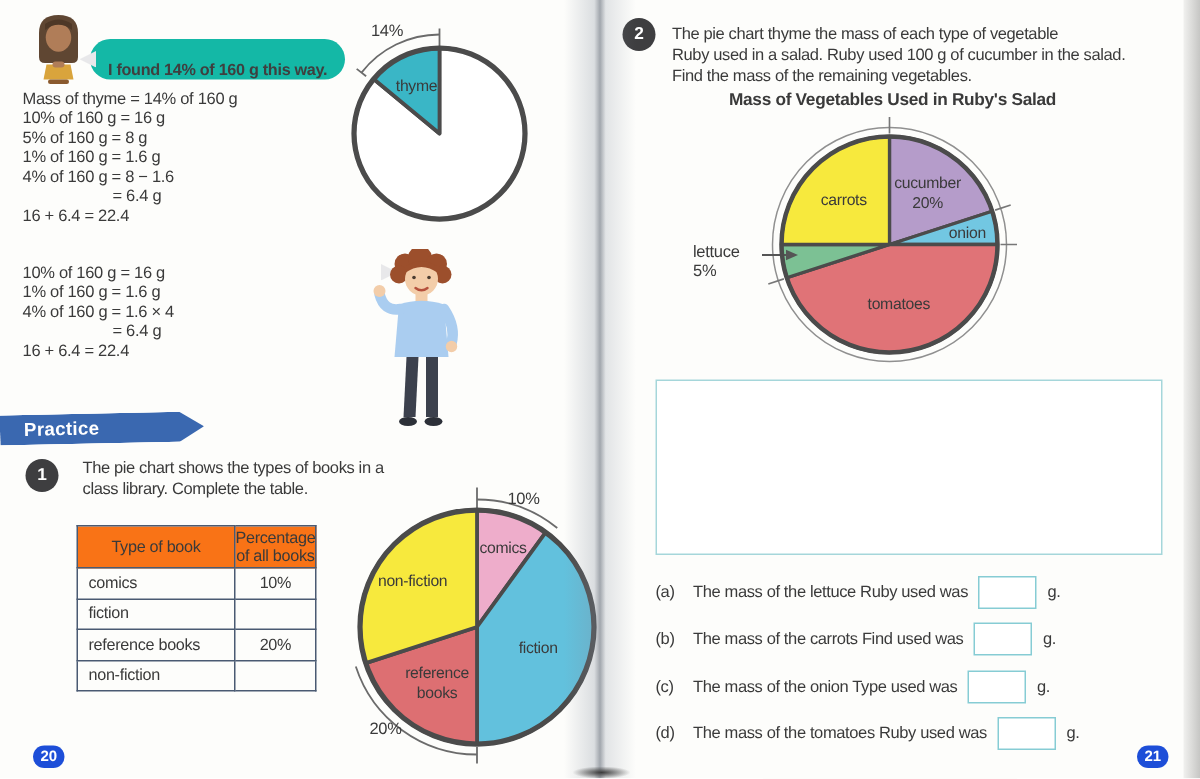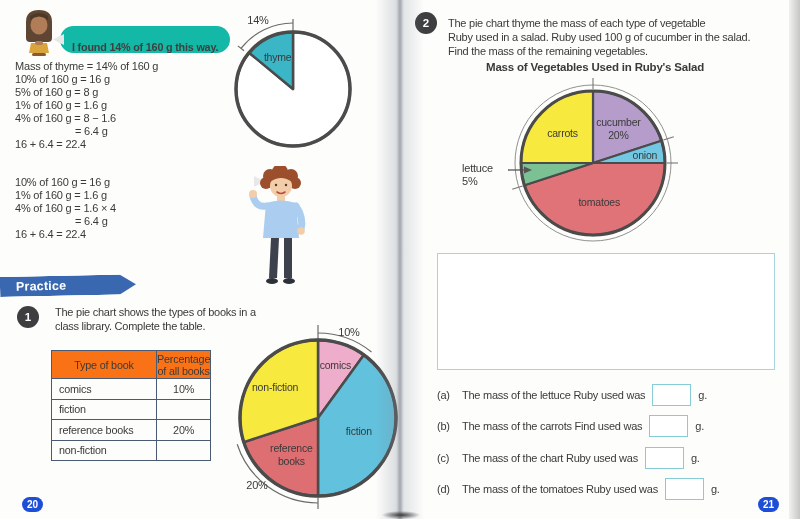--- a/index.html
+++ b/index.html
@@ -243,21 +243,21 @@
     <span>g.</span>
   </div>
   <div class="qrow abs" style="left:437px;top:415px;">
     <span class="qlabel">(b)</span>
     <span>The mass of the carrots Find used was</span>
     <span class="small-box"></span>
     <span>g.</span>
   </div>
   <div class="qrow abs" style="left:437px;top:447px;">
     <span class="qlabel">(c)</span>
-    <span>The mass of the chart Ruby used was</span>
+    <span>The mass of the onion Type used was</span>
     <span class="small-box"></span>
     <span>g.</span>
   </div>
   <div class="qrow abs" style="left:437px;top:478px;">
     <span class="qlabel">(d)</span>
     <span>The mass of the tomatoes Ruby used was</span>
     <span class="small-box"></span>
     <span>g.</span>
   </div>
 

